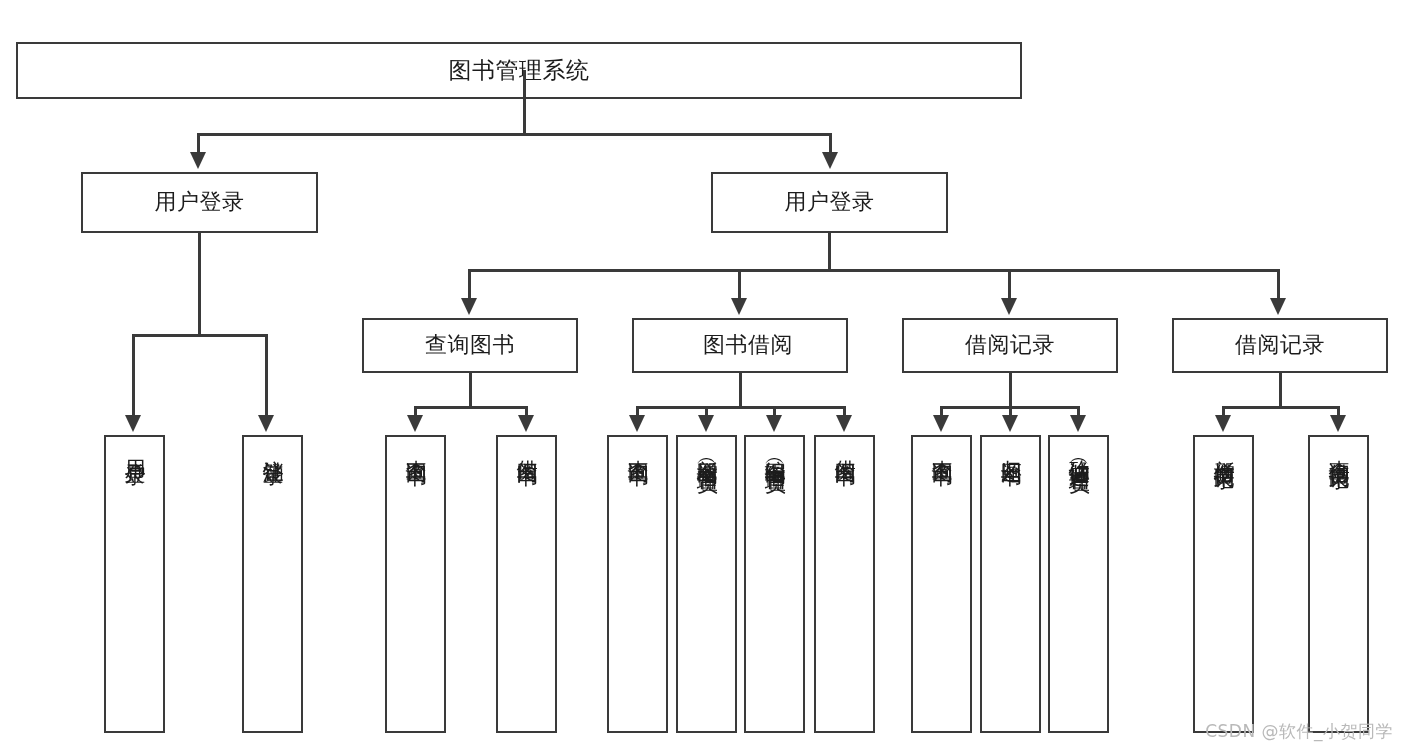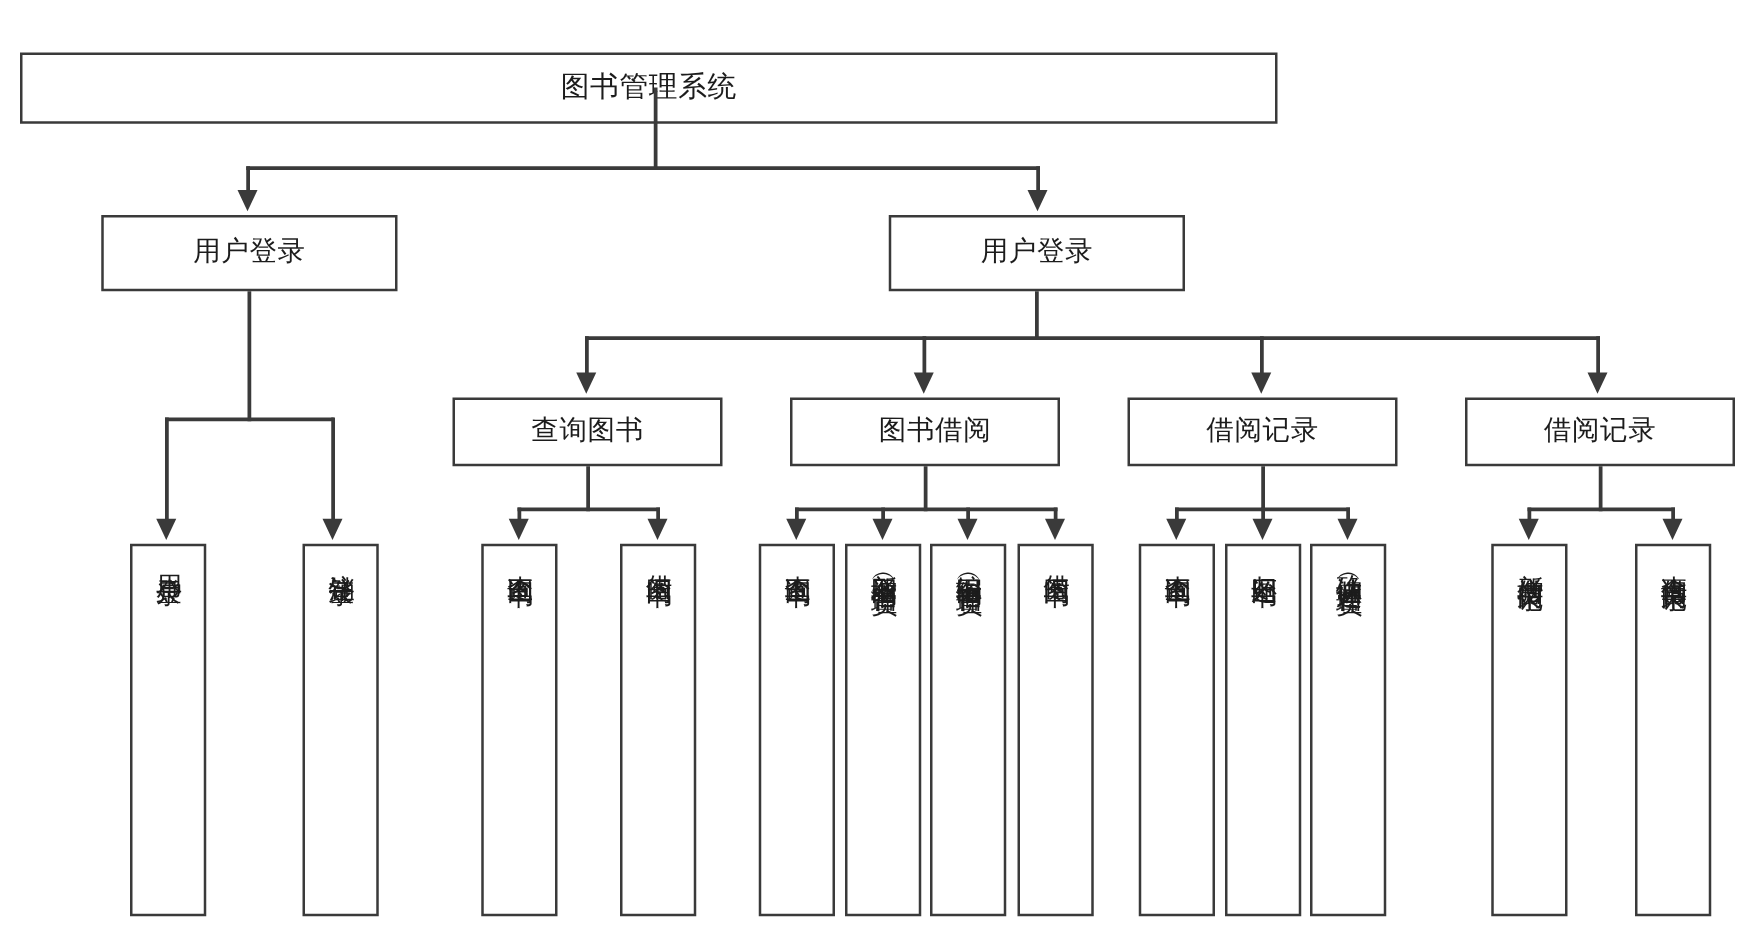--- a/index.html
+++ b/index.html
@@ -207,14 +207,15 @@
     <span class="label">确认归还（管理员）</span>
   </div>
 
   <div class="node v" style="left:1193px; top:435px; width:61px; height:298px;">
     <span class="label">新增借阅记录</span>
   </div>
   <div class="node v" style="left:1308px; top:435px; width:61px; height:298px;">
     <span class="label">查询借阅记录</span>
   </div>
 
+  <div id="watermark">CSDN @软件_小贺同学</div>
 
 </div>
 
 </body></html>

